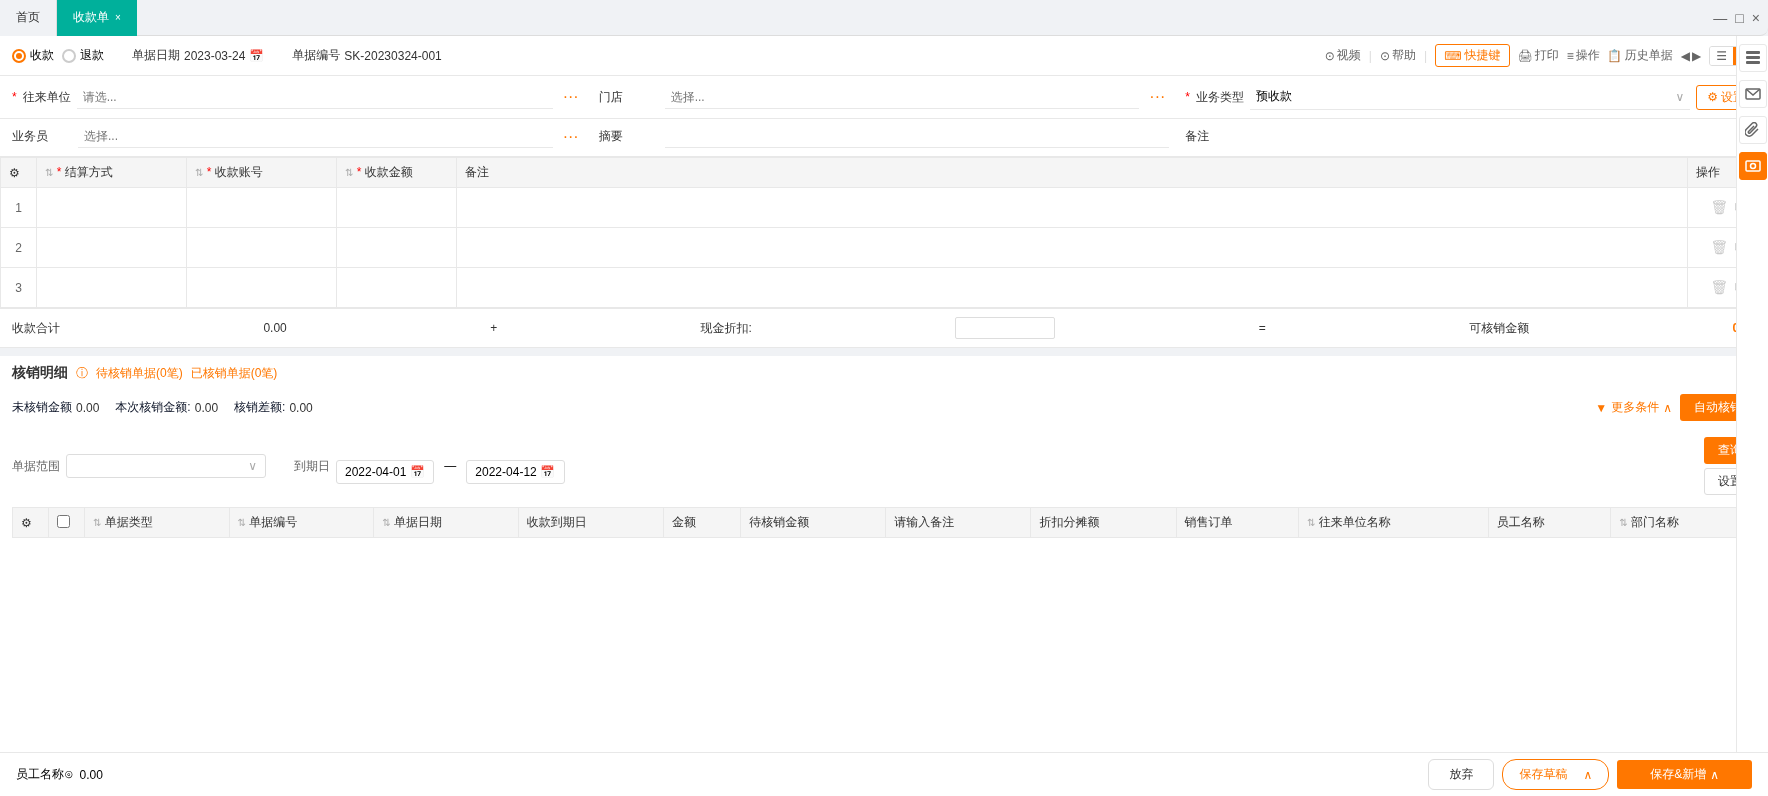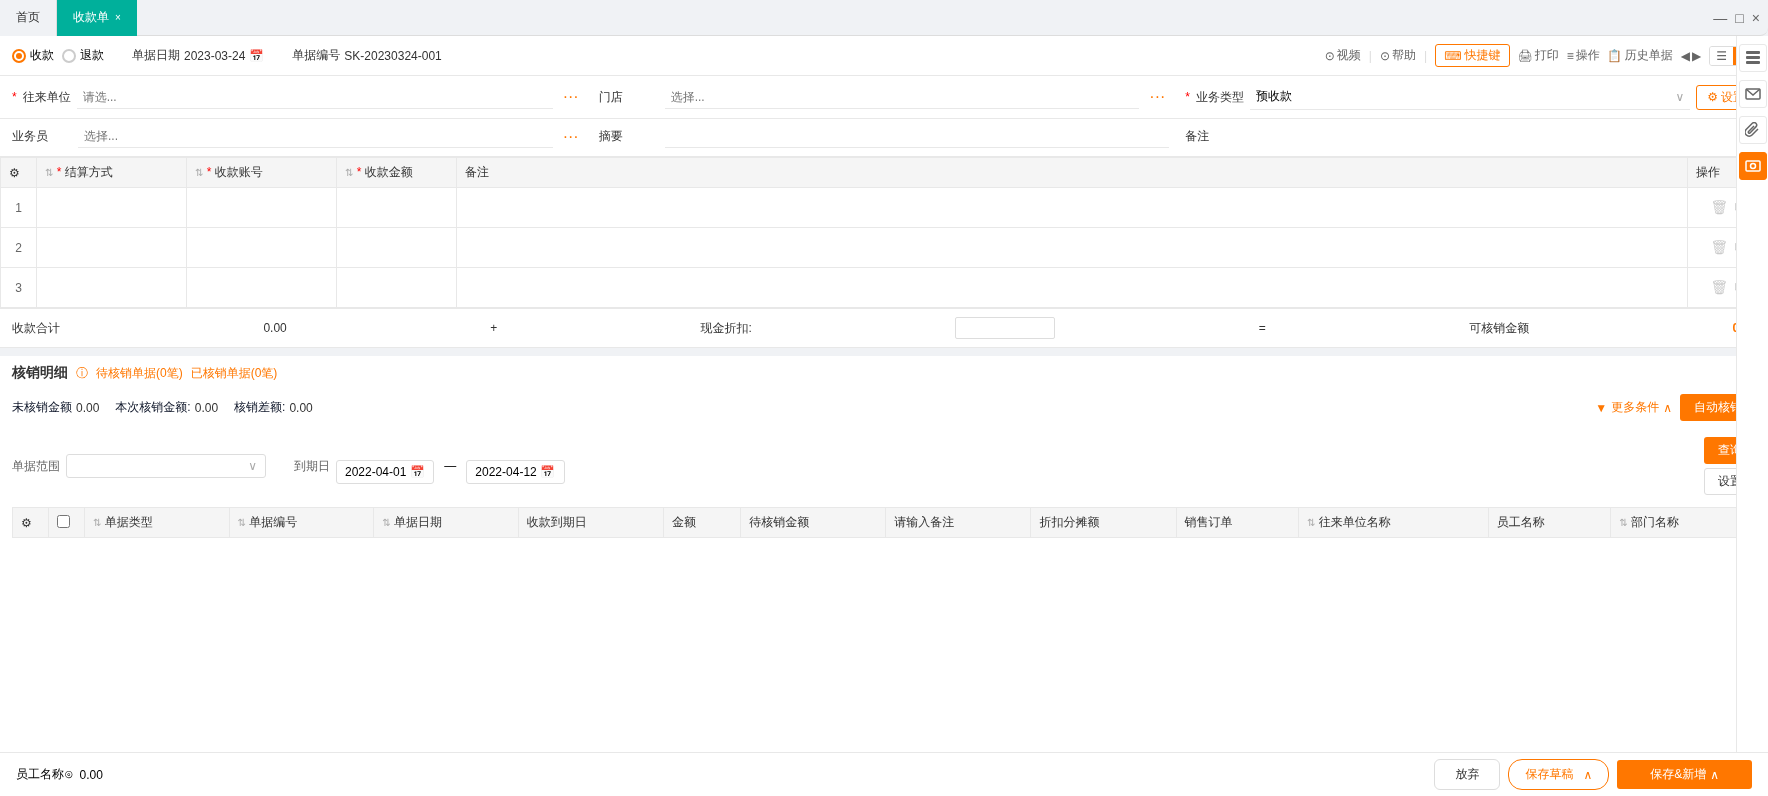--- a/index.html
+++ b/index.html
@@ -135,21 +135,21 @@
     }
     .footer-left { display: flex; align-items: center; gap: 6px; }
     .footer-right { display: flex; align-items: center; gap: 8px; }
     .abandon-btn {
       background: #fff; border: 1px solid #ddd; padding: 6px 20px;
       border-radius: 6px; cursor: pointer; color: #333;
     }
     .save-draft-btn {
       background: #fff; border: 1px solid #ff7700; color: #ff7700;
       padding: 6px 16px; border-radius: 14px; cursor: pointer;
-      display: flex; align-items: center; gap: 10px;
+      display: flex; align-items: center; gap: 16px;
     }
     .save-new-btn {
       background: #ff7700; border: none; color: #fff;
       padding: 6px 33px; border-radius: 3px; cursor: pointer;
       display: flex; align-items: center; gap: 4px;
     }
 
     
     .right-sidebar {
       position: fixed; right: 0; top: 36px; width: 32px;

